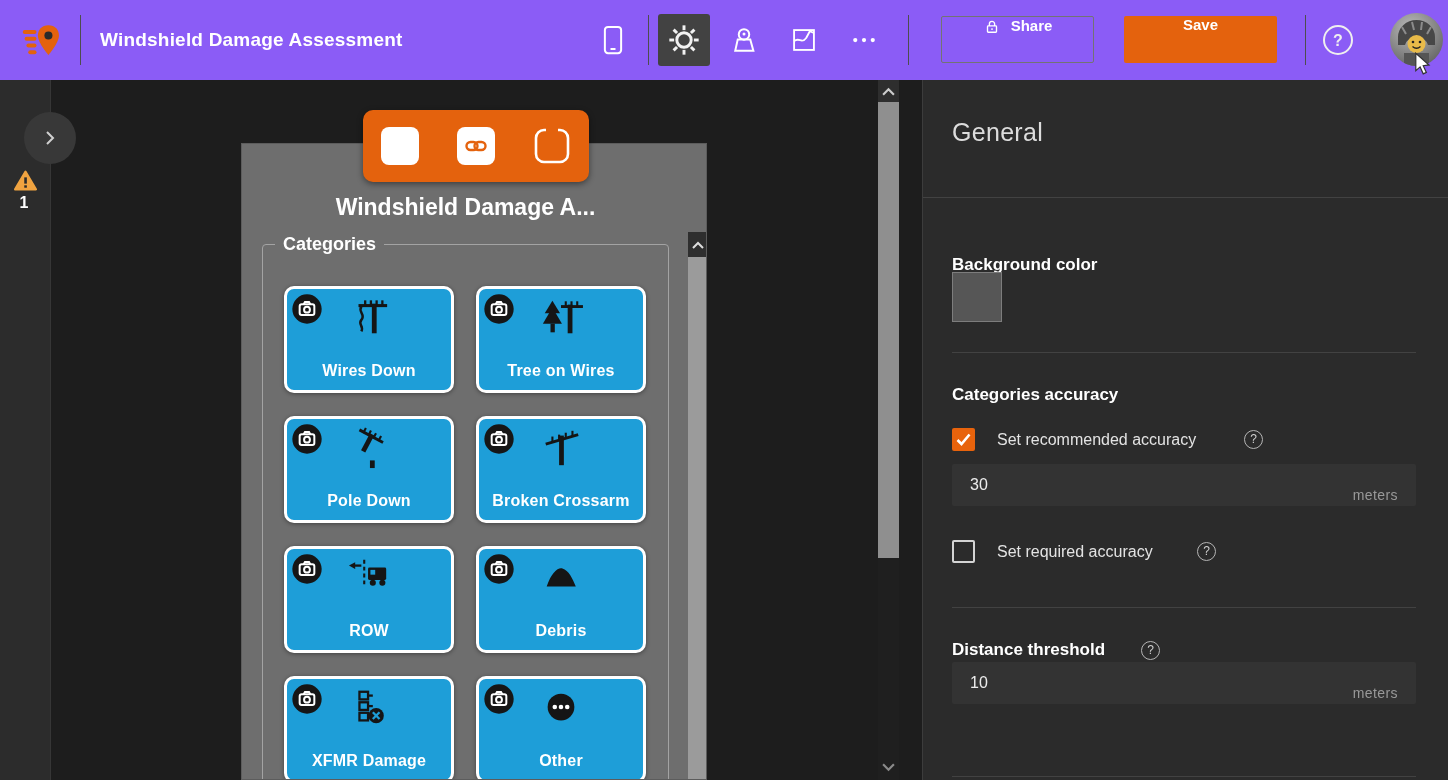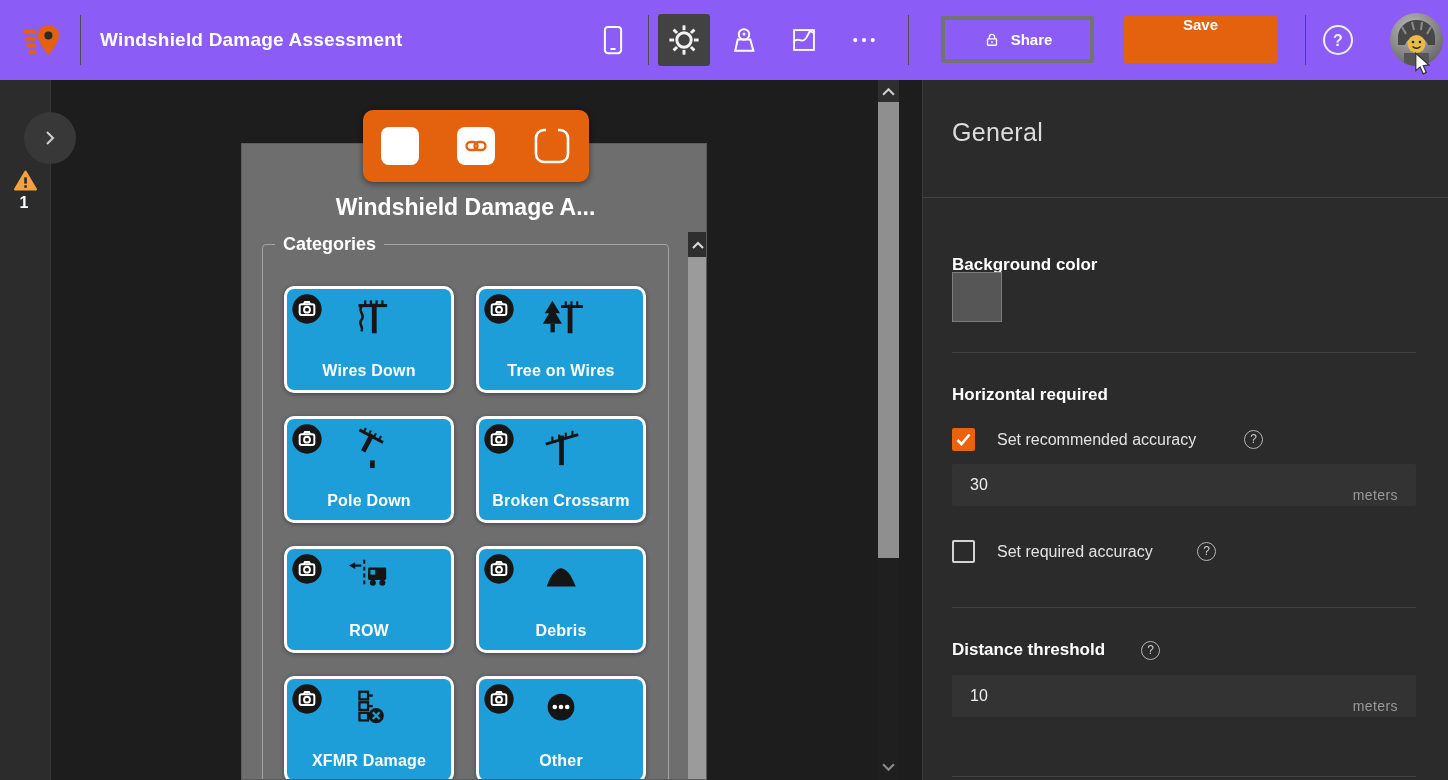--- a/index.html
+++ b/index.html
@@ -10,22 +10,22 @@
   svg{display:block;}
 
   
   .header{left:0;top:0;width:1448px;height:80px;background:#8b5cf6;}
   .hdr-divider{width:1px;top:15px;height:50px;background:#4d4d4d;}
   .app-title{left:100px;top:0;height:80px;line-height:80px;color:#fff;
              font-size:19px;font-weight:bold;letter-spacing:.2px;}
   .tool-tile{width:52px;height:52px;top:14px;border-radius:3px;
              display:flex;align-items:center;justify-content:center;cursor:pointer;}
   .tool-tile.selected{background:#424242;}
-  .btn-share{left:941px;top:16px;width:153px;height:47px;border:4px solid #737373;
-             border-radius:2px;display:flex;align-items:center;justify-content:center;
+  .btn-share{left:941px;top:16px;width:153px;height:47px;border:1px solid #737373;
+             border-radius:2px;display:flex;align-items:flex-start;justify-content:center;
              gap:10px;color:#fff;font-size:15px;font-weight:600;cursor:pointer;box-sizing:border-box;}
   .btn-save{left:1124px;top:16px;width:153px;height:47px;background:#e4620d;
             border-radius:2px;display:flex;align-items:flex-start;justify-content:center;
             color:#fff;font-size:15px;font-weight:bold;cursor:pointer;}
   .help-btn{left:1322px;top:24px;width:32px;height:32px;cursor:pointer;}
   .avatar{left:1390px;top:13px;width:53px;height:53px;border-radius:50%;overflow:hidden;cursor:pointer;}
 
   
   .canvas{left:0;top:80px;width:900px;height:700px;background:#1d1d1d;}
   .left-strip{left:0;top:0;width:50px;height:700px;background:#2c2c2c;border-right:1px solid #363636;}
@@ -498,21 +498,21 @@
 <div class="abs panel">
 
   <div class="abs panel-title">General</div>
   <div class="abs p-divider" style="left:0;top:117px;width:526px;"></div>
 
   <div class="abs p-heading" style="left:29px;top:153px;margin-top:22px;">Background color</div>
   <div class="abs swatch" style="background:#565656;"></div>
 
   <div class="abs p-divider" style="left:29px;top:272px;width:464px;"></div>
 
-  <div class="abs p-heading" style="left:29px;top:305px;">Horizontal required</div>
+  <div class="abs p-heading" style="left:29px;top:305px;">Categories accuracy</div>
 
   <div class="abs cb checked" style="left:29px;top:348px;">
     <svg width="15" height="13" viewBox="0 0 15 13">
         <g>
       <polyline points="1.5,7 5.5,11 13.5,1.5" fill="none" stroke="#fff" stroke-width="2.6"></polyline>
         </g>
       </svg>
   </div>
   <div class="abs cb-label" style="left:74px;top:351px;">Set recommended accuracy</div>
   <div class="abs help-circle" style="left:321px;top:350px;">?</div>
@@ -524,19 +524,19 @@
 
   <div class="abs cb unchecked" style="left:29px;top:460px;"></div>
   <div class="abs cb-label" style="left:74px;top:463px;">Set required accuracy</div>
   <div class="abs help-circle" style="left:274px;top:462px;">?</div>
 
   <div class="abs p-divider" style="left:29px;top:527px;width:464px;"></div>
 
   <div class="abs p-heading" style="left:29px;top:560px;">Distance threshold</div>
   <div class="abs help-circle" style="left:218px;top:561px;">?</div>
 
-  <div class="abs field" style="top:595px;">
+  <div class="abs field" style="top:582px;">
     <input type="text" value="10" style="">
     <span class="unit">meters</span>
   </div>
 
   <div class="abs p-divider" style="left:29px;top:696px;width:464px;"></div>
 </div>
 
 </body></html>

